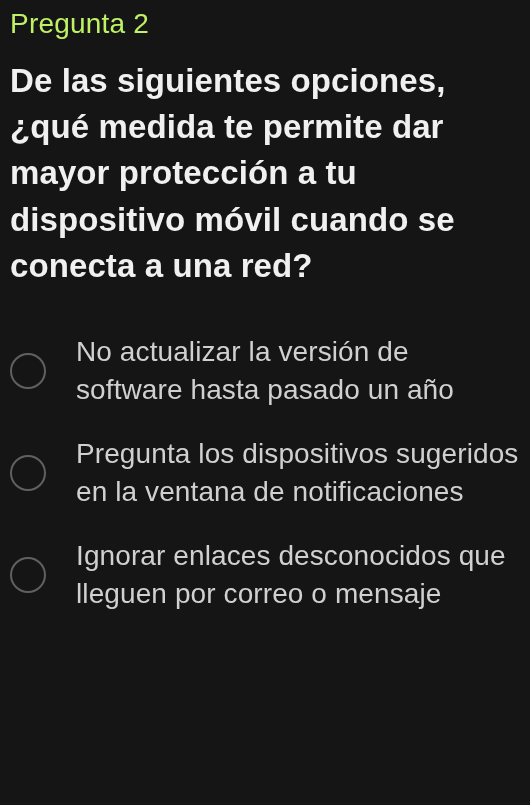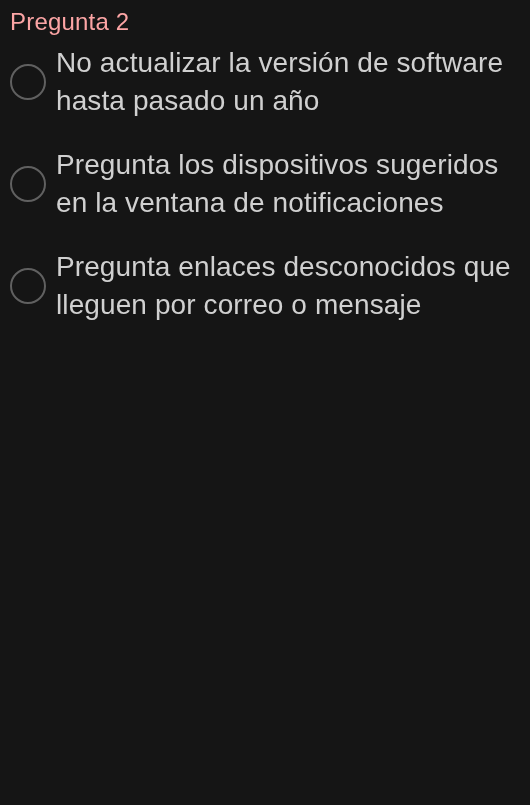--- a/index.html
+++ b/index.html
@@ -9,42 +9,42 @@
     }
     body {
       background-color: #151515;
       width: 530px;
       height: 805px;
       font-family: 'Segoe UI', Tahoma, Geneva, Verdana, sans-serif;
       padding: 8px 10px;
       overflow: hidden;
     }
     .question-label {
-      color: #fca5a5;
-      font-size: 24px;
+      color: #bef264;
+      font-size: 28px;
       font-weight: 400;
-      margin-bottom: 8px;
+      margin-bottom: 18px;
       letter-spacing: 0.2px;
     }
     .question-text {
       color: #f0f0f0;
       font-size: 33px;
       font-weight: 700;
       line-height: 1.4;
       margin-bottom: 44px;
       letter-spacing: 0.1px;
     }
     .options-container {
       padding-left: 0;
     }
     .option-row {
       display: flex;
       align-items: center;
       margin-bottom: 26px;
-      gap: 10px;
+      gap: 30px;
     }
     .radio-circle {
       width: 36px;
       height: 36px;
       min-width: 36px;
       border: 2px solid #606060;
       border-radius: 50%;
       background: transparent;
       cursor: pointer;
       flex-shrink: 0;
@@ -55,28 +55,29 @@
       font-weight: 400;
       line-height: 1.36;
       letter-spacing: 0.1px;
     }
   </style>
 </head>
 <body>
 
 <div>
   <div class="question-label">Pregunta 2</div>
+  <div class="question-text">De las siguientes opciones, ¿qué medida te permite dar mayor protección a tu dispositivo móvil cuando se conecta a una red?</div>
 
   <div class="options-container">
     <div class="option-row">
       <div class="radio-circle"></div>
       <div class="option-text">No actualizar la versión de software hasta pasado un año</div>
     </div>
     <div class="option-row">
       <div class="radio-circle"></div>
       <div class="option-text">Pregunta los dispositivos sugeridos en la ventana de notificaciones</div>
     </div>
     <div class="option-row">
       <div class="radio-circle"></div>
-      <div class="option-text">Pregunta enlaces desconocidos que lleguen por correo o mensaje</div>
+      <div class="option-text">Ignorar enlaces desconocidos que lleguen por correo o mensaje</div>
     </div>
   </div>
 </div>
 
 </body></html>

